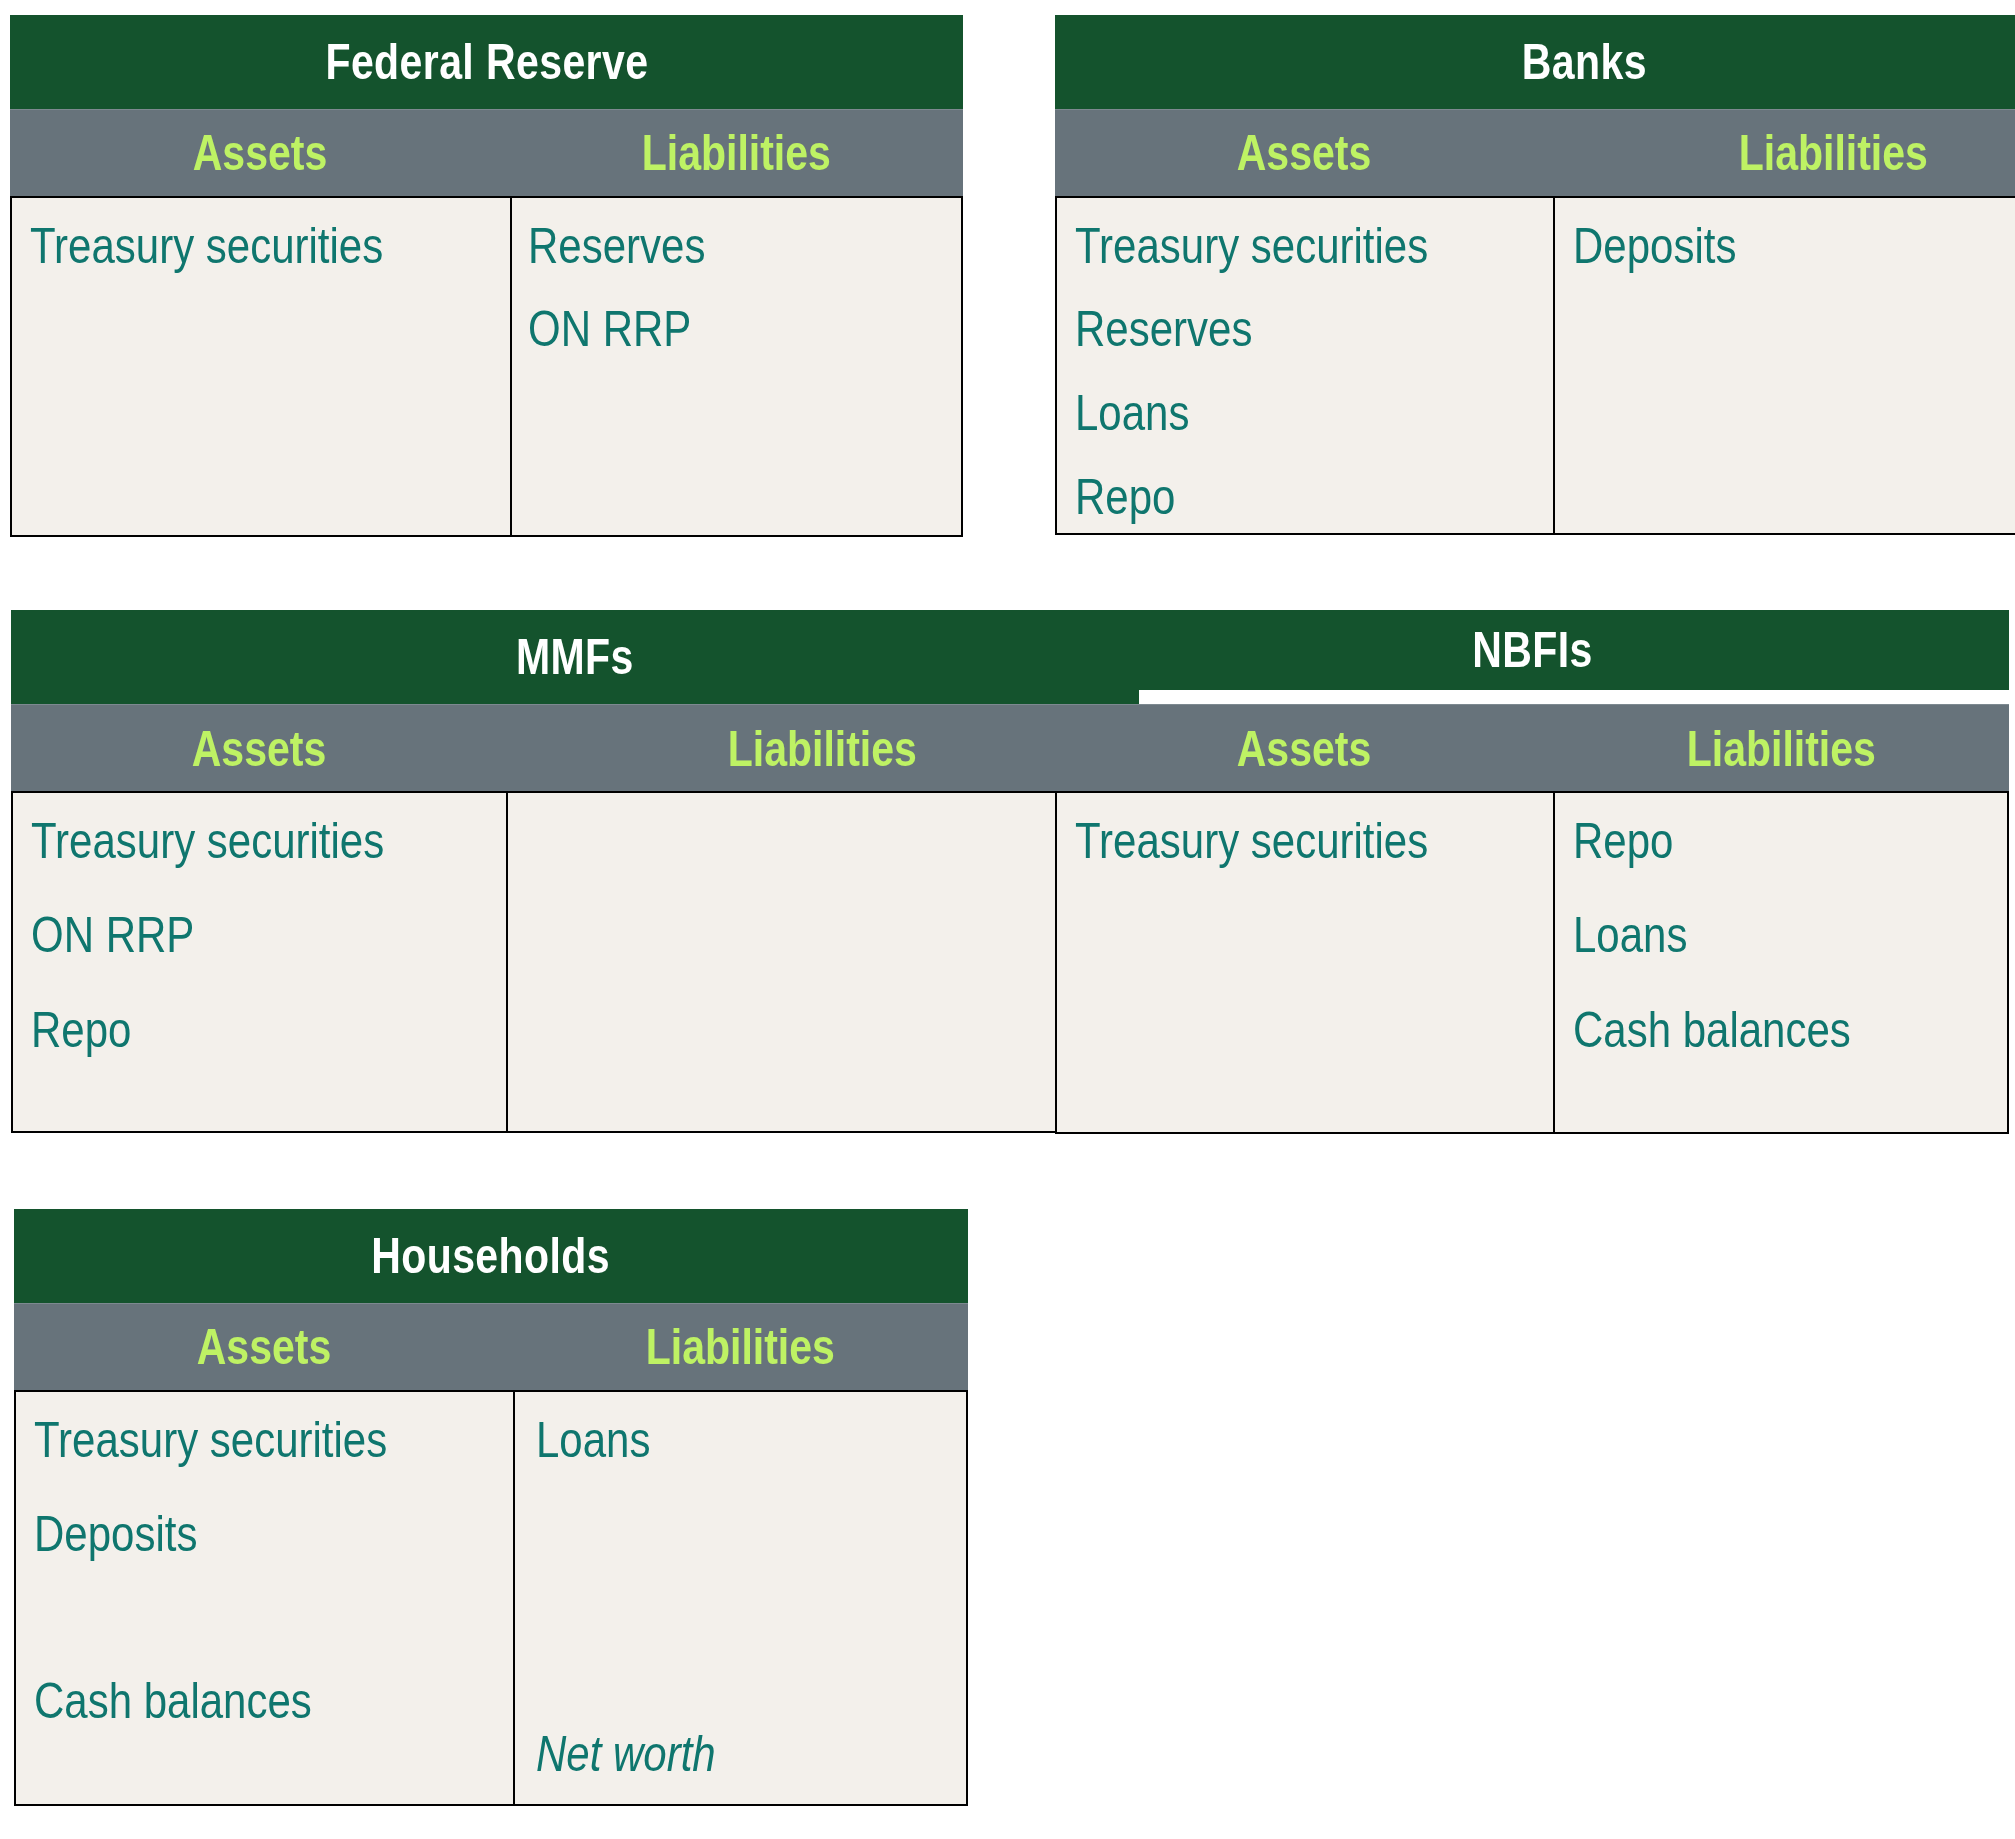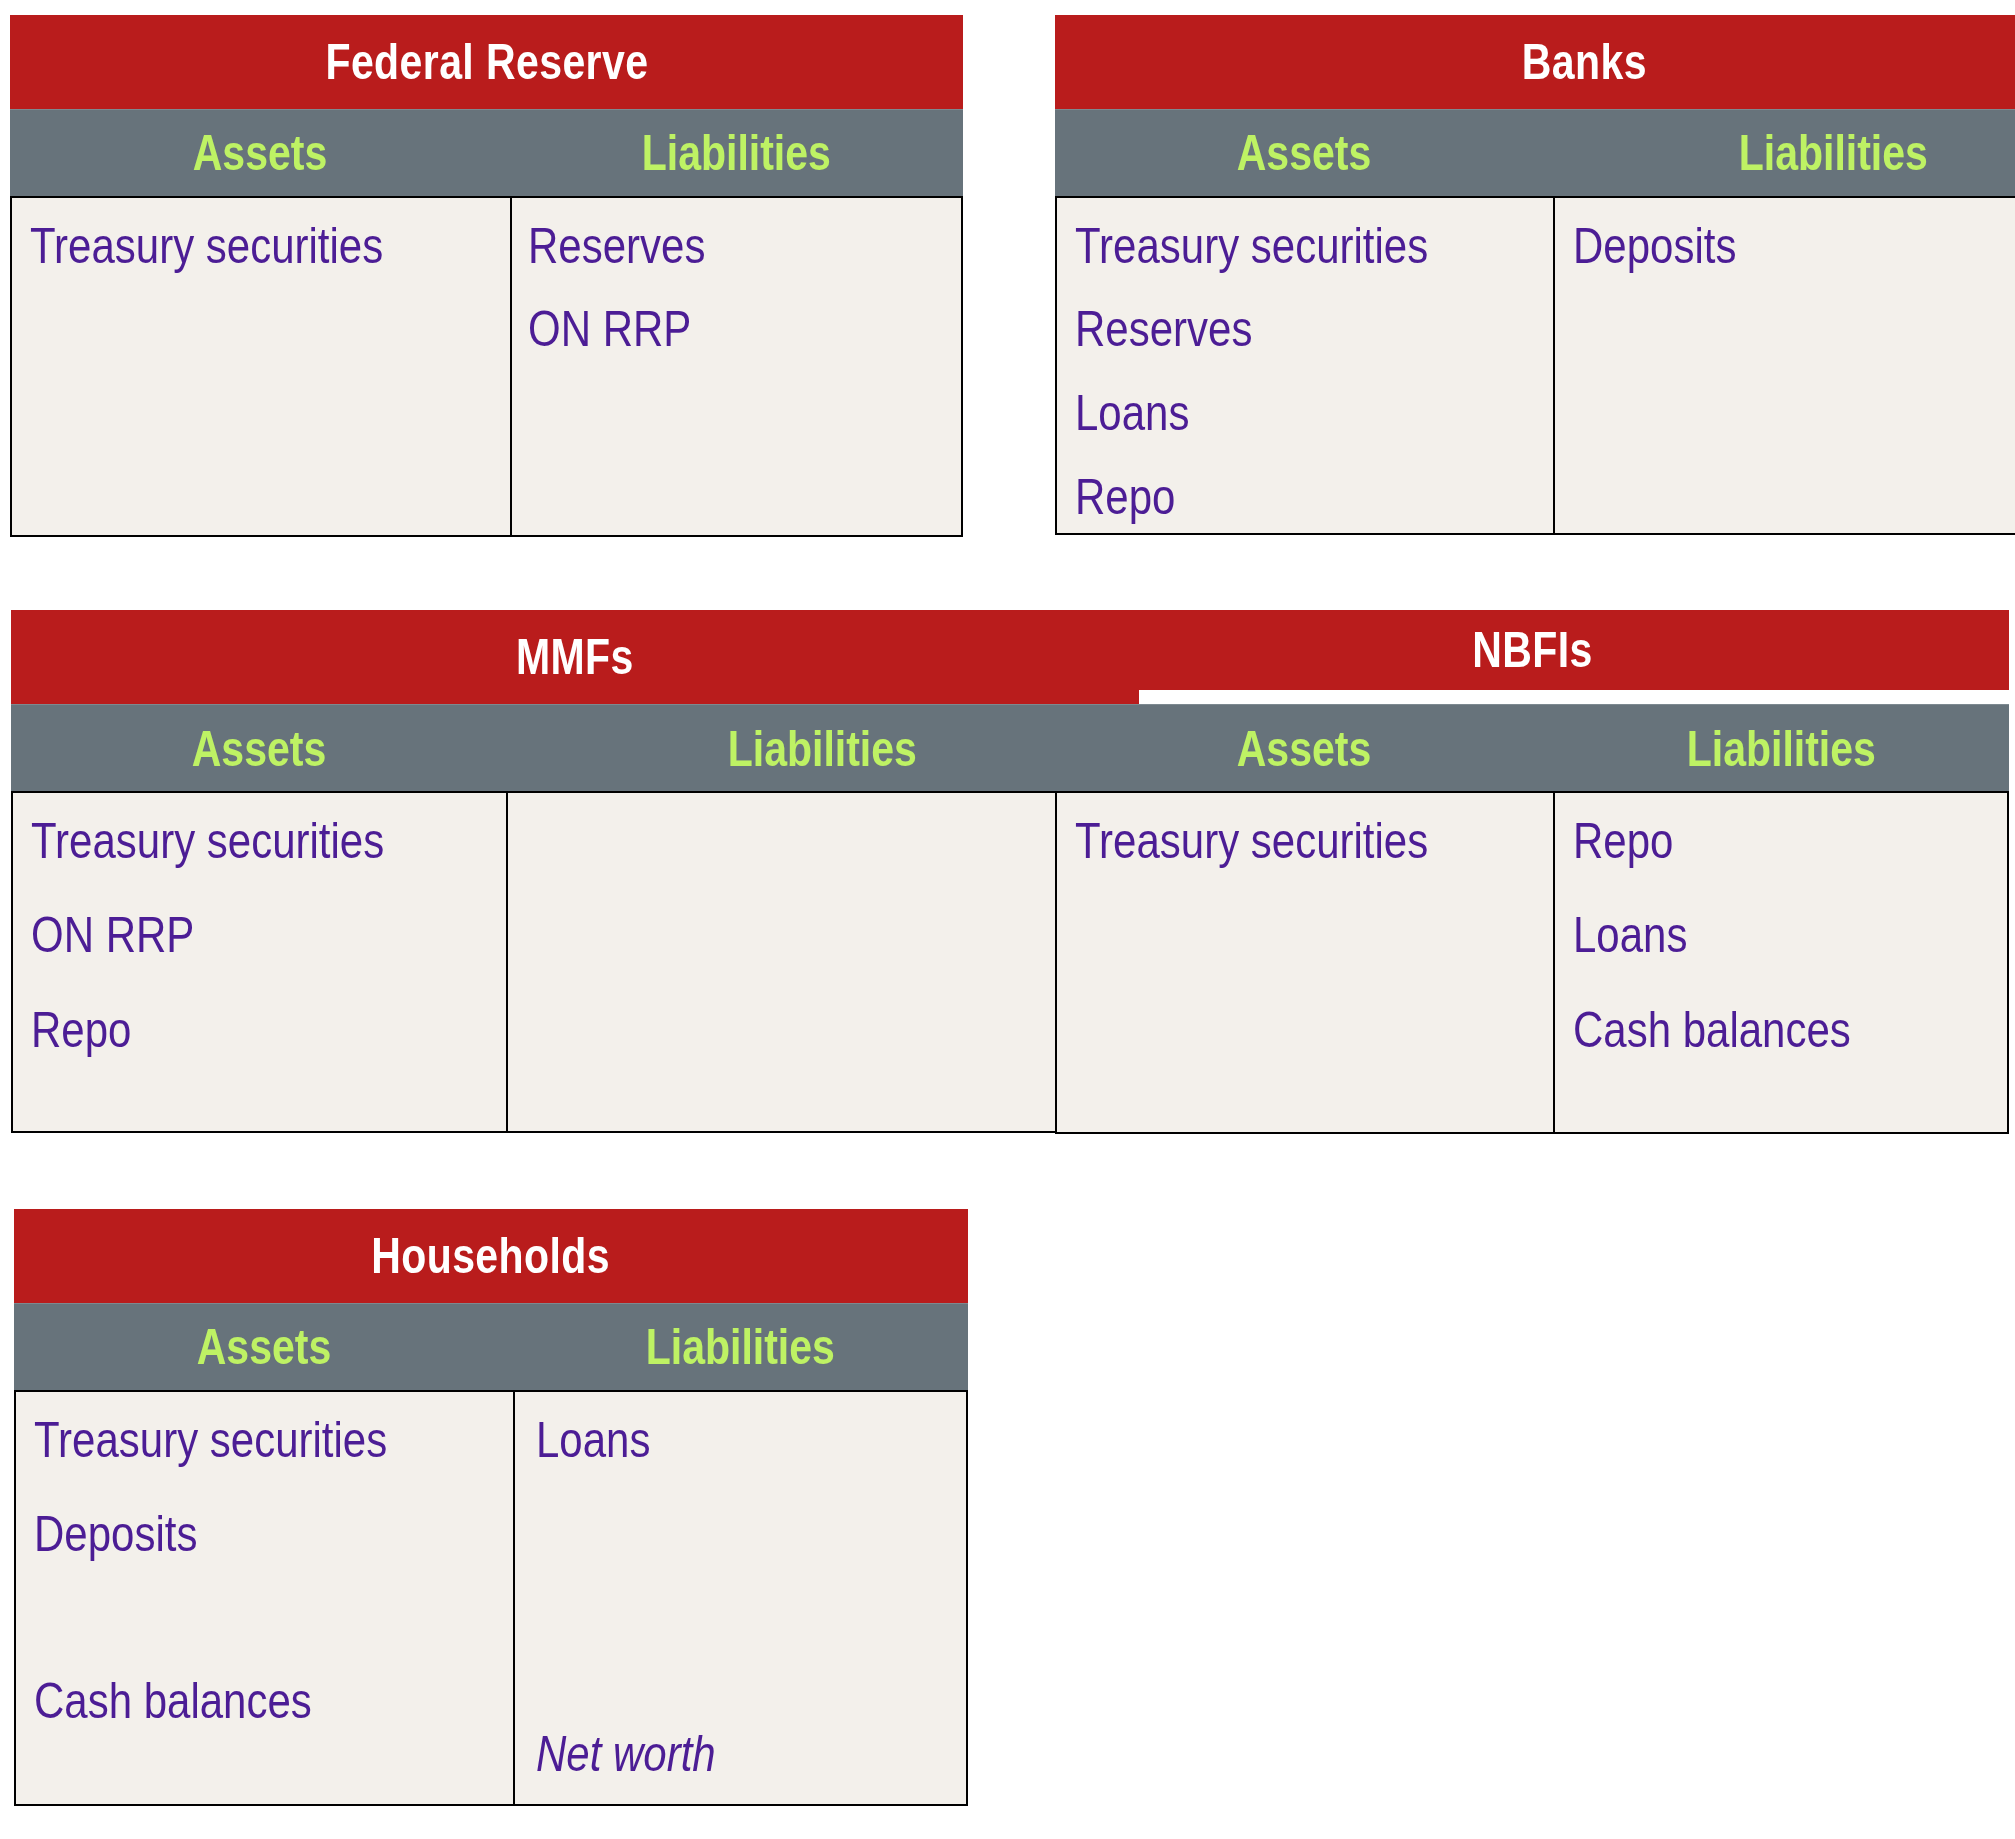--- a/index.html
+++ b/index.html
@@ -1,31 +1,31 @@
 <!DOCTYPE html>
 <html style="font-size:8.4px"><head>
 <meta charset="utf-8">
 <style>
   html, body { margin:0; padding:0; background:#ffffff; }
   body { width:2015px; height:1840px; position:relative; overflow:hidden;
          font-family:"Liberation Sans", "DejaVu Sans", sans-serif; }
   .ledger { position:absolute; }
-  .title-bar { position:absolute; left:0; right:0; top:0; background:#b91c1c;
+  .title-bar { position:absolute; left:0; right:0; top:0; background:#14532d;
                color:#ffffff; font-weight:bold; font-size:50px; display:flex;
                align-items:center; justify-content:center; letter-spacing:0.5px;
                transform-origin:center; }
   .title-bar span, .col-head span { display:inline-block; transform:scaleX(0.82); }
   .head-row { position:absolute; left:0; right:0; background:#67737B;
               border-top:1.1px solid #7d8990; box-sizing:border-box; }
   .col-head { position:absolute; top:0; bottom:0; display:flex; align-items:center;
               justify-content:center; color:#bef264; font-weight:bold; font-size:50px; }
   .body { position:absolute; left:0; right:0; bottom:0; background:#F3F0EB;
           border:2.1px solid #000000; box-sizing:border-box; }
   .divider { position:absolute; top:0; bottom:0; width:2.1px; background:#000000; }
-  .item { position:absolute; font-size:50px; color:#4c1d95; line-height:61px;
+  .item { position:absolute; font-size:50px; color:#0f766e; line-height:61px;
           white-space:nowrap; transform-origin:left center; }
   .item span { display:inline-block; transform:scaleX(0.84); transform-origin:left center; }
   .item.wrap span { white-space:pre-line; }
 </style>
 </head>
 <body>
 
 <div class="ledger" style="left:10px; top:15.2px; width:953px; height:522px;">
   <div class="title-bar" style="height:94px;">
     <span>Federal Reserve</span>

